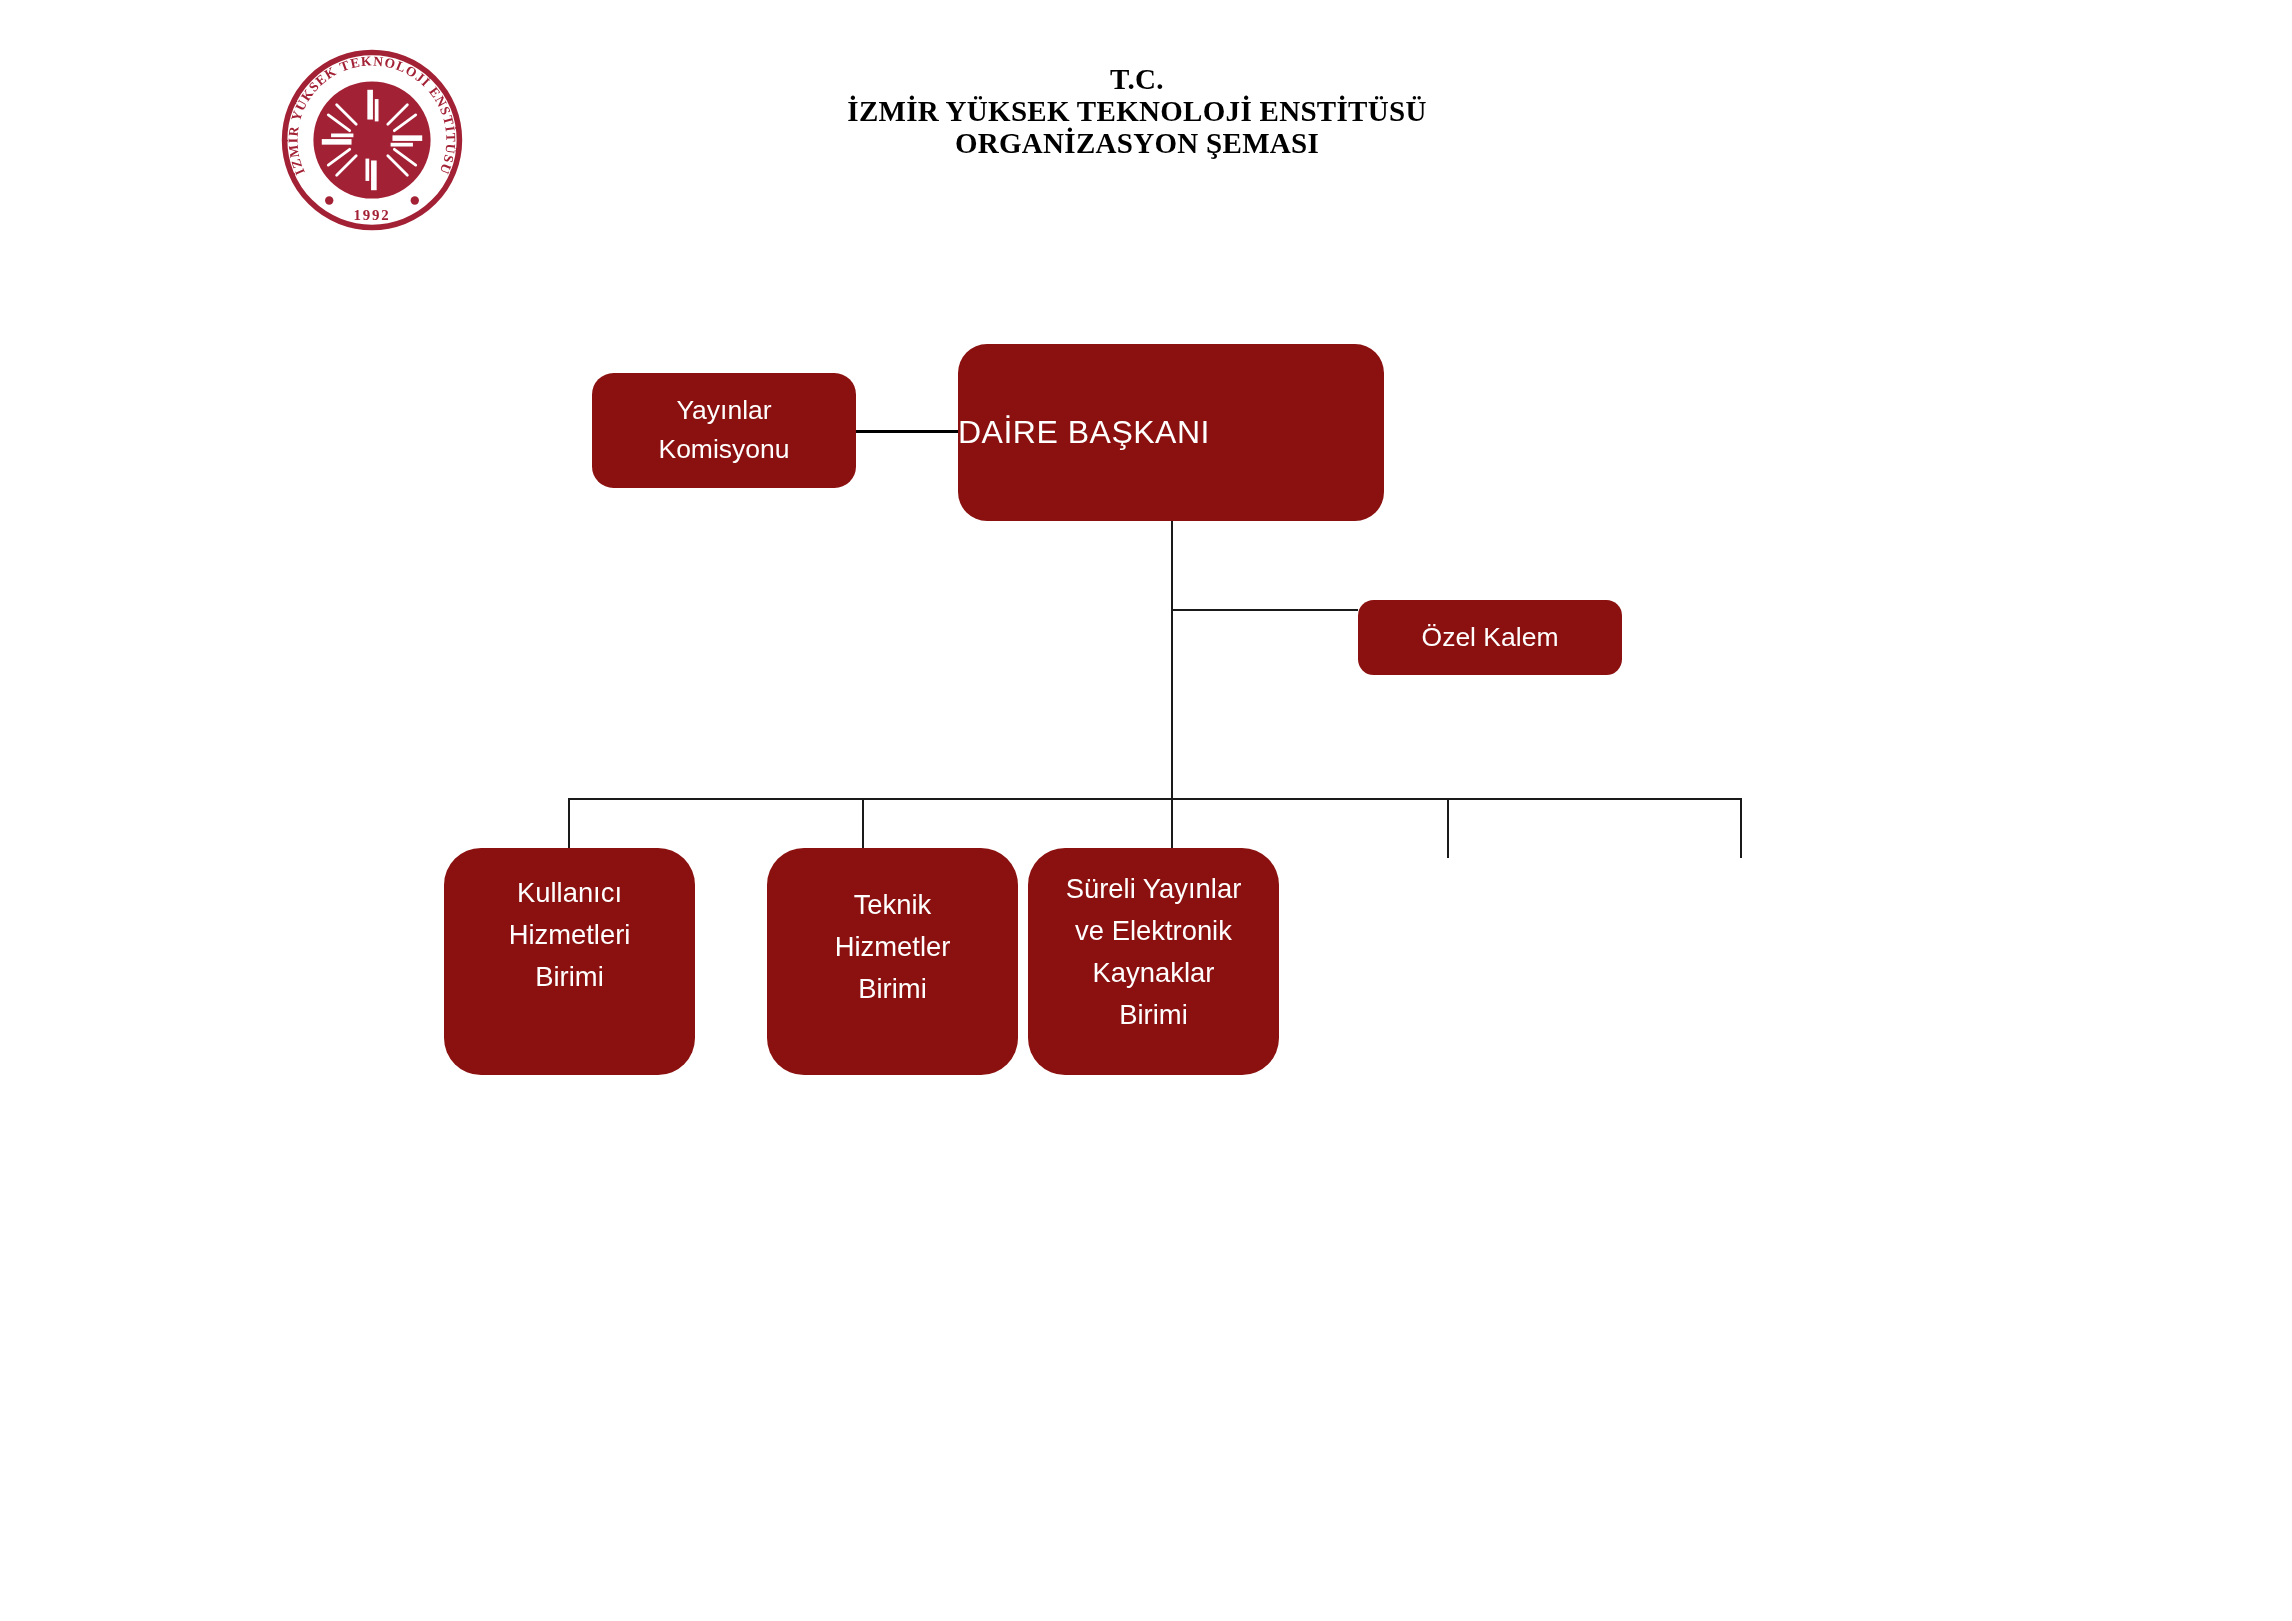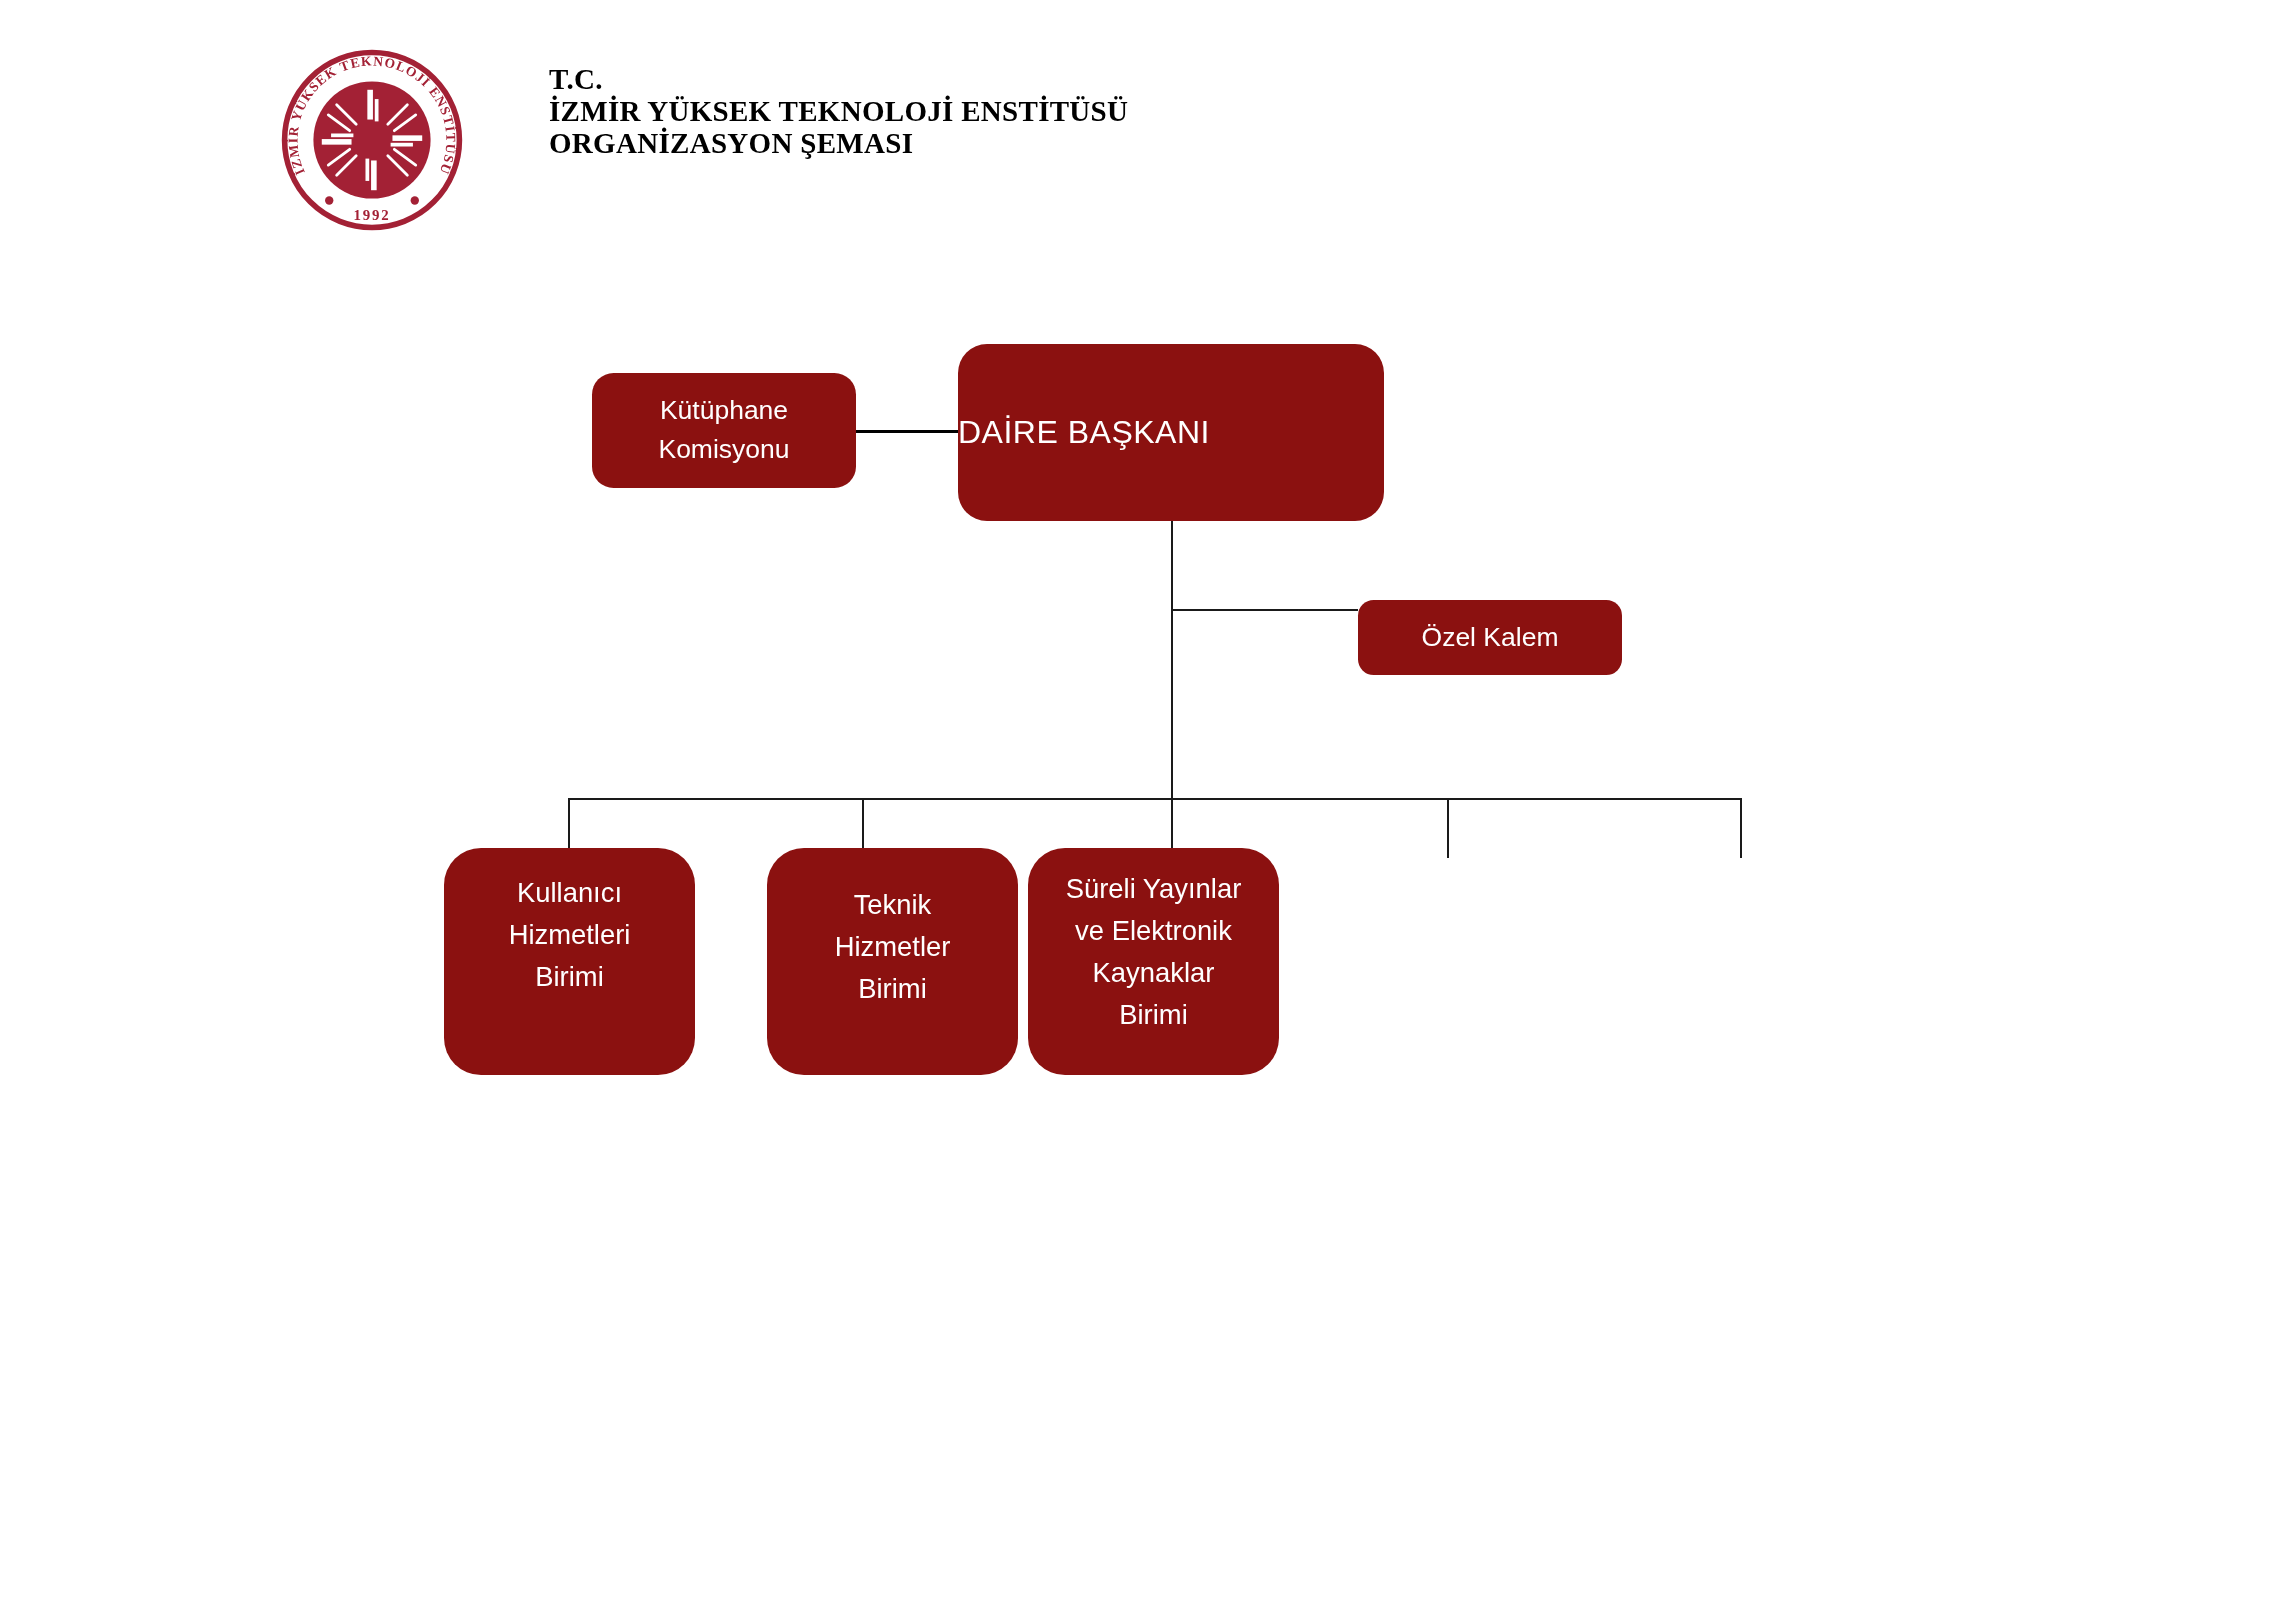--- a/index.html
+++ b/index.html
@@ -22,21 +22,21 @@
     left: 279px;
     top: 44px;
     width: 186px;
     height: 192px;
   }
   .title-block {
     position: absolute;
     left: 549px;
     top: 63px;
     width: 1176px;
-    text-align: left;
+    text-align: center;
     font-family: "Liberation Serif", serif;
     font-weight: bold;
     color: #000000;
     font-size: 29px;
     line-height: 32px;
     letter-spacing: 0.3px;
   }
 
   
   .node {
@@ -153,21 +153,21 @@
   <div class="line line-thin drop drop-1"></div>
   <div class="line line-thin drop drop-2"></div>
   <div class="line line-thin drop drop-4"></div>
   <div class="line line-thin drop drop-5"></div>
 
   <div class="node node-director">
     <span class="node-line">DAİRE BAŞKANI</span>
   </div>
 
   <div class="node node-commission">
-    <span class="node-line">Kütüphane</span>
+    <span class="node-line">Yayınlar</span>
     <span class="node-line">Komisyonu</span>
   </div>
 
   <div class="node node-ozel">
     <span class="node-line">Özel Kalem</span>
   </div>
 
   <div class="node node-unit unit-1">
     <span class="node-line">Kullanıcı</span>
     <span class="node-line">Hizmetleri</span>

